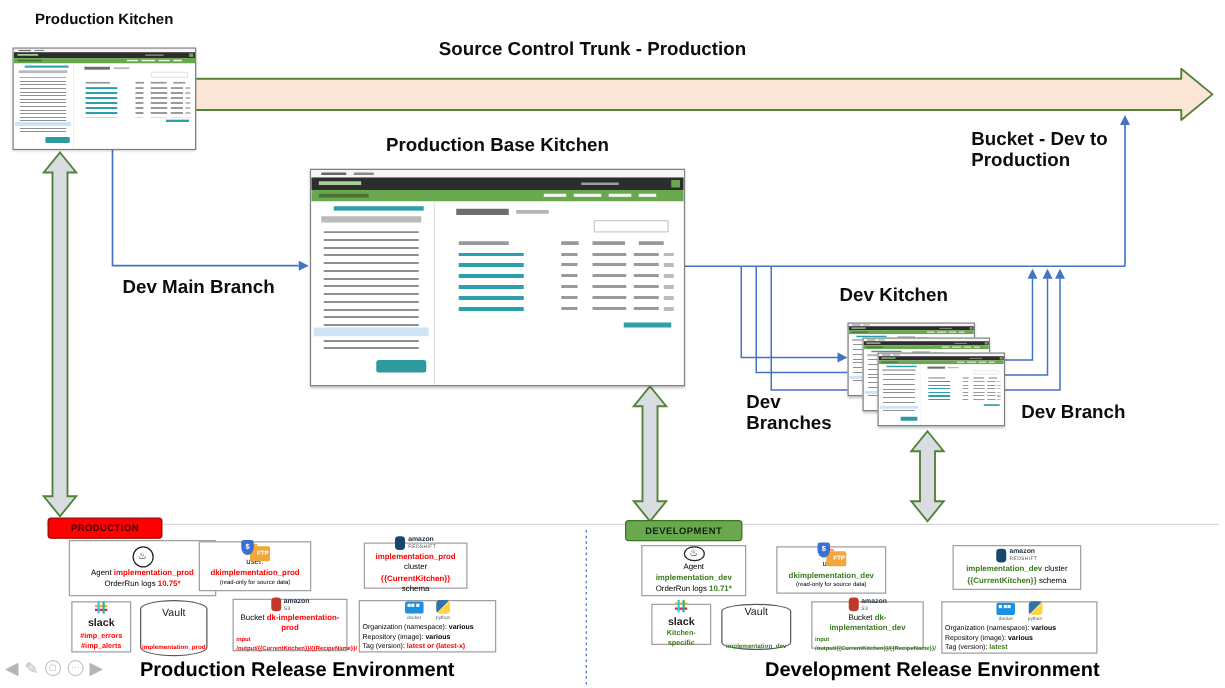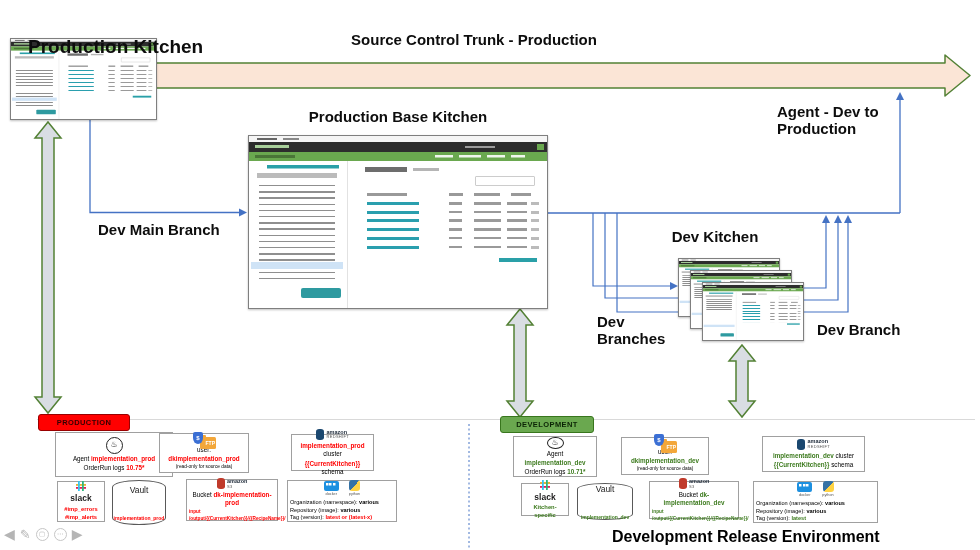--- a/index.html
+++ b/index.html
@@ -140,25 +140,25 @@
     <polygon points="702,312 694,308 694,316" fill="#4472c4"></polygon>
 
     <path d="M790,288 H826 V222" fill="none" stroke="#4472c4" stroke-width="1.2"></path>
     <polygon points="826,215 822,223 830,223" fill="#4472c4"></polygon>
     <path d="M797,300 H838 V222" fill="none" stroke="#4472c4" stroke-width="1.2"></path>
     <polygon points="838,215 834,223 842,223" fill="#4472c4"></polygon>
     <path d="M803,312 H848 V222" fill="none" stroke="#4472c4" stroke-width="1.2"></path>
     <polygon points="848,215 844,223 852,223" fill="#4472c4"></polygon>
   </svg>
 
-  <div class="lbl" style="left:28px;top:8px;font-size:19px;margin-top:28px;">Production Kitchen</div>
+  <div class="lbl" style="left:28px;top:8px;font-size:12px;">Production Kitchen</div>
   <div class="lbl center" style="left:284px;top:31px;width:380px;">Source Control Trunk - Production</div>
   <div class="lbl center" style="left:258px;top:108px;width:280px;">Production Base Kitchen</div>
   <div class="lbl" style="left:777px;top:103px;">
-    <span>Agent - Dev to</span><br>
+    <span>Bucket - Dev to</span><br>
     <span>Production</span>
   </div>
   <div class="lbl" style="left:98px;top:221px;">Dev Main Branch</div>
   <div class="lbl center" style="left:640px;top:228px;width:150px;">Dev Kitchen</div>
   <div class="lbl" style="left:597px;top:313px;">
     <span>Dev</span><br>
     <span>Branches</span>
   </div>
   <div class="lbl" style="left:817px;top:321px;">Dev Branch</div>
 
@@ -418,15 +418,16 @@
     <span class="picon">◀</span>
     <span class="picon" style="font-size:13px;">✎</span>
     <span class="picon-circle">
         <span>▢</span>
       </span>
     <span class="picon-circle">
         <span>⋯</span>
       </span>
     <span class="picon">▶</span>
   </div>
+  <div class="footer-lbl" style="left:112px;top:528px;">Production Release Environment</div>
   <div class="footer-lbl" style="left:612px;top:528px;">Development Release Environment</div>
 
 </div>
 
 </body></html>

